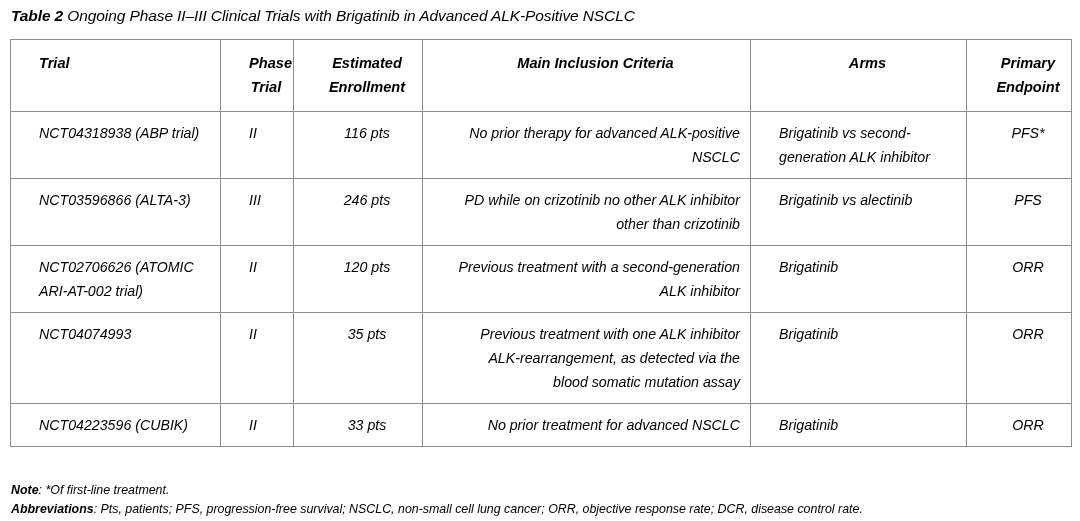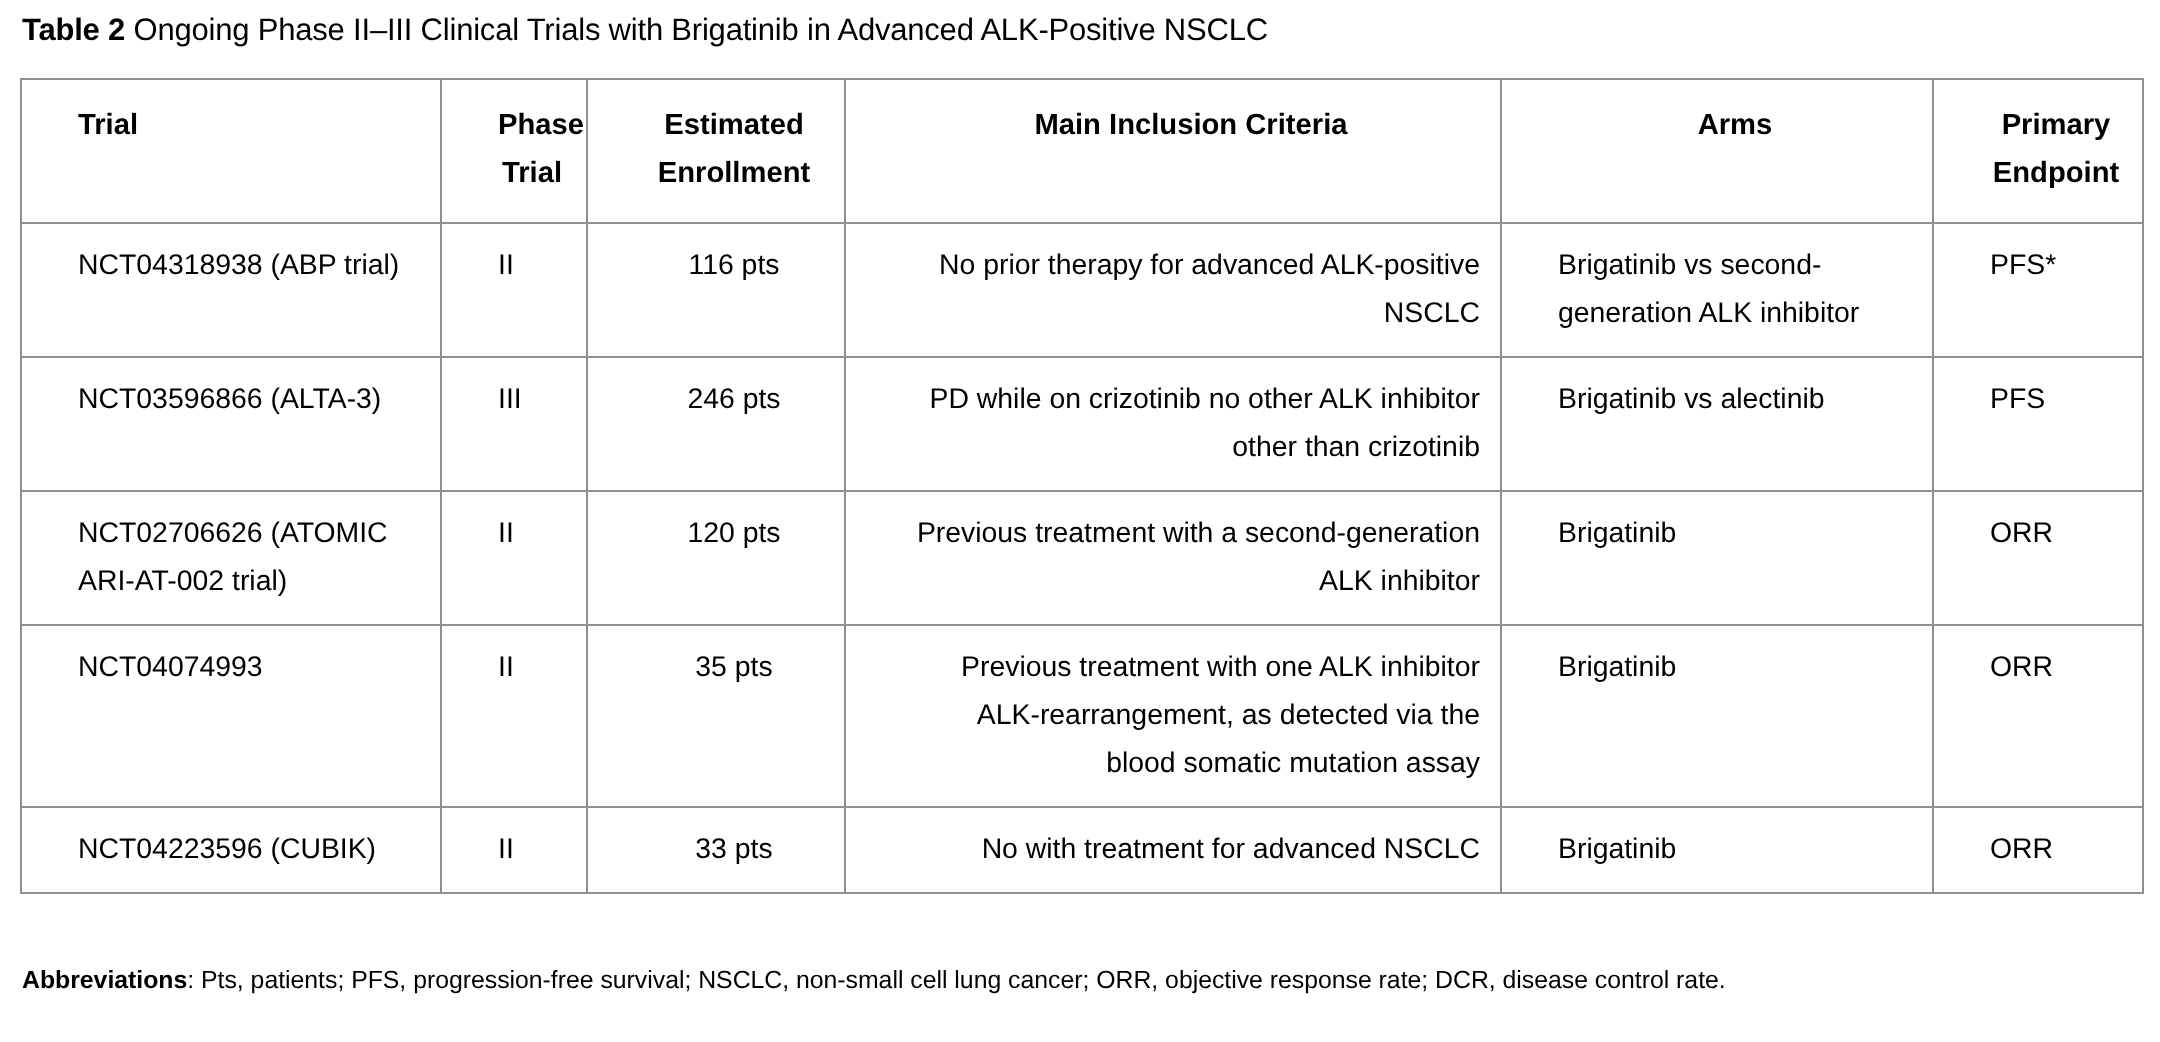--- a/index.html
+++ b/index.html
@@ -13,20 +13,21 @@
     font-family: "Liberation Sans", sans-serif;
     color: #000000;
     overflow: hidden;
   }
   .page {
     position: relative;
     width: 1080px;
     height: 421px;
     box-sizing: border-box;
     padding: 0;
+    font-style: italic;
   }
   .caption {
     position: absolute;
     left: 11px;
     top: 6px;
     font-size: 15.5px;
     line-height: 20px;
     letter-spacing: -0.1px;
     white-space: nowrap;
   }
@@ -67,21 +68,21 @@
   th.h-criteria   { text-align: center; }
   th.h-arms       { text-align: center; }
   th.h-endpoint   { text-align: center; }
 
   
   td.c-trial      { text-align: left; }
   td.c-phase      { text-align: left; }
   td.c-enroll     { text-align: center; }
   td.c-criteria   { text-align: right; }
   td.c-arms       { text-align: left; }
-  td.c-endpoint   { text-align: left; }
+  td.c-endpoint   { text-align: center; }
 
   col.w-trial    { width: 210px; }
   col.w-phase    { width: 73px;  }
   col.w-enroll   { width: 129px; }
   col.w-criteria { width: 328px; }
   col.w-arms     { width: 216px; }
   col.w-endpoint { width: 105px; }
 
   .notes {
     position: absolute;
@@ -167,24 +168,25 @@
         <td class="c-phase">II</td>
         <td class="c-enroll">35 pts</td>
         <td class="c-criteria">Previous treatment with one ALK inhibitor ALK-rearrangement, as detected via the blood somatic mutation assay</td>
         <td class="c-arms">Brigatinib</td>
         <td class="c-endpoint">ORR</td>
       </tr>
       <tr>
         <td class="c-trial">NCT04223596 (CUBIK)</td>
         <td class="c-phase">II</td>
         <td class="c-enroll">33 pts</td>
-        <td class="c-criteria">No with treatment for advanced NSCLC</td>
+        <td class="c-criteria">No prior treatment for advanced NSCLC</td>
         <td class="c-arms">Brigatinib</td>
         <td class="c-endpoint">ORR</td>
       </tr>
     </tbody>
   </table>
 
   <div class="notes">
+    <span class="row"><b>Note</b><span>: *Of first-line treatment.</span></span>
     <span class="row"><b>Abbreviations</b><span>: Pts, patients; PFS, progression-free survival; NSCLC, non-small cell lung cancer; ORR, objective response rate; DCR, disease control rate.</span></span>
   </div>
 
 </div>
 
 </body></html>

